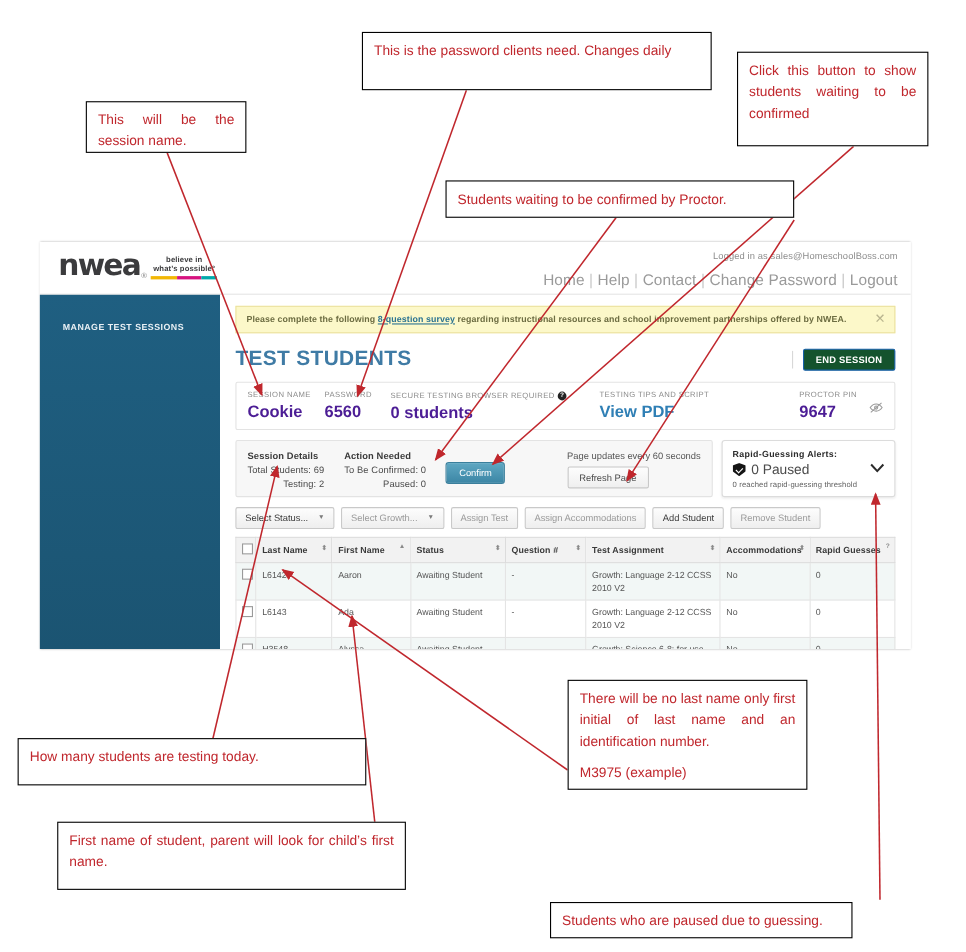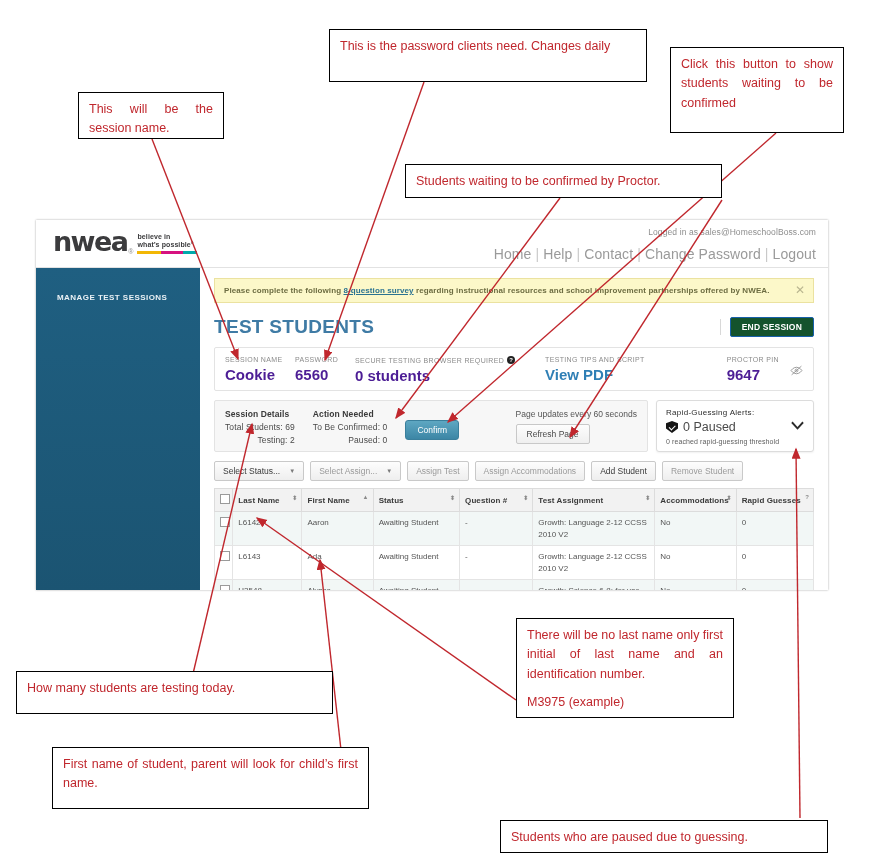--- a/index.html
+++ b/index.html
@@ -30,21 +30,21 @@
 
   
   .shot{
     position:absolute;left:36px;top:220px;width:792px;height:370px;
     background:#fff;
     box-shadow:0 0 2px rgba(0,0,0,.35);
     overflow:hidden;
     z-index:10;
   }
   .topbar{height:47px;background:#fff;position:relative;border-bottom:1px solid #e2e2e2;}
-  .logo{position:absolute;left:17px;top:8px;display:flex;align-items:flex-end;}
+  .logo{position:absolute;left:17px;top:8px;display:flex;align-items:flex-end;text-align:center;}
   .logo-word{
     font-family:"DejaVu Sans", sans-serif;
     font-weight:bold;font-size:27px;letter-spacing:-1.6px;color:#3b3b3d;line-height:1;
   }
   .logo-reg{font-size:7px;color:#8d8d8d;vertical-align:super;margin-left:1px;}
   .logo-tag{margin-left:4px;margin-bottom:1px;}
   .logo-tag .tl{font-size:7px;font-weight:bold;color:#3b3b3d;line-height:8px;letter-spacing:.1px;}
   .logo-bars{display:flex;margin-top:2px;height:3px;width:60px;}
   .logo-bars i{display:block;height:3px;}
   .logo-bars i:nth-child(1){width:24px;background:#f2b705;}
@@ -127,21 +127,21 @@
   .p-upd{font-size:8.5px;color:#555;}
   .btn-refresh{
     margin-top:5px;font-size:8.5px;color:#4a4a4a;background:linear-gradient(180deg,#fdfdfd,#efefef);
     border:1px solid #c8c8c8;border-radius:2px;padding:4px 10px;display:inline-block;
   }
   .panel-right{
     width:158px;flex:0 0 158px;border:1px solid #dcdcdc;background:#fff;border-radius:3px;
     padding:7px 9px;box-sizing:border-box;height:52px;position:relative;
     box-shadow:0 1px 2px rgba(0,0,0,.06);
   }
-  .rg-head{font-size:8px;font-weight:normal;color:#2c2c2c;letter-spacing:.3px;}
+  .rg-head{font-size:8px;font-weight:bold;color:#2c2c2c;letter-spacing:.3px;}
   .rg-mid{display:flex;align-items:center;margin-top:3px;}
   .shield{
     width:12px;height:12px;background:#151515;margin-right:5px;flex:0 0 12px;
     clip-path:polygon(50% 0%,100% 18%,100% 62%,50% 100%,0% 62%,0% 18%);
     position:relative;
   }
   .shield:after{
     content:"";position:absolute;left:2.5px;top:4px;width:5px;height:2.5px;
     border-left:1.6px solid #fff;border-bottom:1.6px solid #fff;transform:rotate(-45deg);
   }
@@ -285,21 +285,21 @@
           <div class="rg-sub">0 reached rapid-guessing threshold</div>
         </div>
       </div>
 
       <div class="toolbar">
         <span class="tb sel on">
             <span>Select Status...</span>
             <span class="car">▼</span>
           </span>
         <span class="tb sel">
-            <span>Select Assign...</span>
+            <span>Select Growth...</span>
             <span class="car">▼</span>
           </span>
         <span class="tb">Assign Test</span>
         <span class="tb">Assign Accommodations</span>
         <span class="tb on">Add Student</span>
         <span class="tb">Remove Student</span>
       </div>
 
       <table class="grid">
         <colgroup>
@@ -403,15 +403,15 @@
 </div>
 
 <div class="anno last-line-left" style="left:16px;top:671px;width:317px;height:43px;">
   <p>How many students are testing today.</p>
 </div>
 
 <div class="anno last-line-left" style="left:52px;top:747px;width:317px;height:62px;">
   <p>First name of student, parent will look for child’s first name.</p>
 </div>
 
-<div class="anno last-line-left" style="left:500px;top:820px;width:328px;height:33px;">
+<div class="anno last-line-left" style="left:500px;top:820px;width:275px;height:33px;">
   <p>Students who are paused due to guessing.</p>
 </div>
 
 </body></html>

